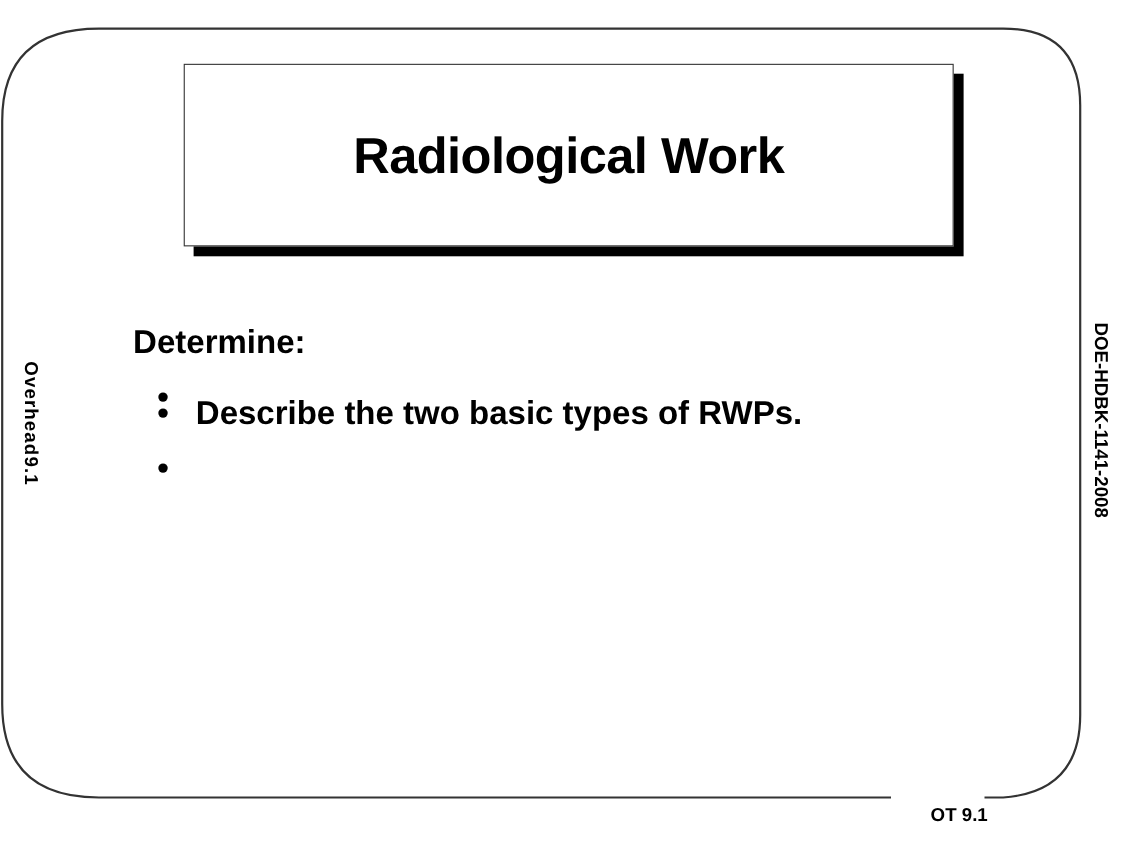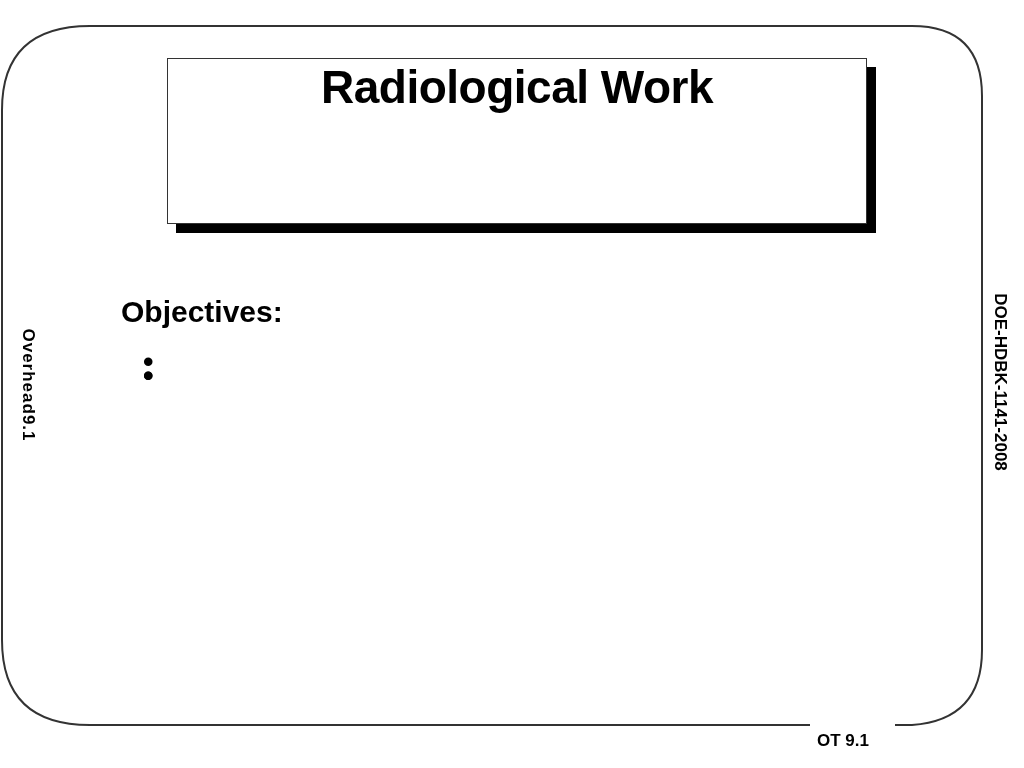--- a/index.html
+++ b/index.html
@@ -1,47 +1,48 @@
 <!DOCTYPE html>
 <html><head>
 <meta charset="utf-8">
 <style>
   html, body { margin:0; padding:0; background:#fff; }
   body { width:1024px; height:768px; position:relative; overflow:hidden; font-family:"Liberation Sans", sans-serif; color:#000; }
   .frame { position:absolute; left:0; top:0; }
-  .title-box { position:absolute; left:167px; top:58px; width:698px; height:164px; border:1.5px solid #333; background:#fff; box-shadow:9px 9px 0 #000; display:flex; flex-direction:row; justify-content:center;gap:16px; }
+  .title-box { position:absolute; left:167px; top:58px; width:698px; height:164px; border:1.5px solid #333; background:#fff; box-shadow:9px 9px 0 #000; display:flex; flex-direction:row; align-items:center; justify-content:center;gap:16px; }
   .title-line { font-weight:bold; font-size:46px; line-height:56px; letter-spacing:-0.5px; text-align:center; }
   .objectives { position:absolute; left:121px; top:294px; font-weight:bold; font-size:30px; line-height:36px; }
   .bullets { position:absolute; left:143px; top:344px; width:720px; list-style:none; margin:0; padding:0; }
   .bullets li { position:relative; padding-left:35px; font-weight:bold; font-size:30px; line-height:36px; margin-bottom:14px; }
   .bullets li .dot { position:absolute; left:0; top:0; }
   .side-left { position:absolute; left:28px; top:385px; transform:translate(-50%,-50%) rotate(90deg); font-weight:bold; font-size:17px; letter-spacing:1px; white-space:nowrap; }
   .side-right { position:absolute; left:1000px; top:382px; transform:translate(-50%,-50%) rotate(90deg); font-weight:bold; font-size:17px; white-space:nowrap; }
-  .ot { position:absolute; left:817px; top:731px; font-weight:bold; font-size:17px; }
+  .ot { position:absolute; left:846px; top:731px; font-weight:bold; font-size:17px; }
 </style>
 </head>
 <body>
 
 <svg class="frame" width="1024" height="768" viewBox="0 0 1024 768">
   <path d="M 90 26 L 912 26 Q 982 26 982 96 L 982 650 Q 982 720 912 725 L 895 725" fill="none" stroke="#333" stroke-width="2"></path>
   <path d="M 810 725 L 90 725 Q 2 725 2 640 L 2 110 Q 2 26 90 26" fill="none" stroke="#333" stroke-width="2"></path>
 </svg>
 
 <div class="title-box">
   <div class="title-line">Radiological Work</div>
 </div>
 
-<div class="objectives">Objectives:</div>
+<div class="objectives">Determine:</div>
 
 <ul class="bullets">
   <li>
     <span class="dot">•</span>
   </li>
   <li>
     <span class="dot">•</span>
+    <span>Describe the two basic types of RWPs.</span>
   </li>
   <li>
     <span class="dot">•</span>
   </li>
 </ul>
 
 <div class="side-left">Overhead9.1</div>
 <div class="side-right">DOE-HDBK-1141-2008</div>
 <div class="ot">OT 9.1</div>
 

